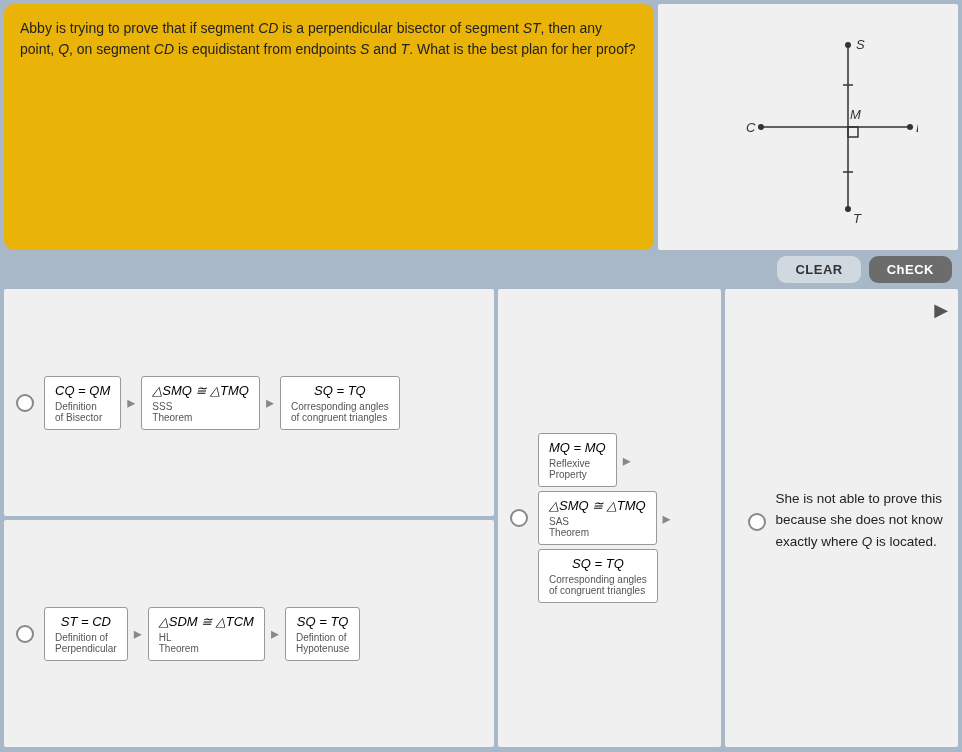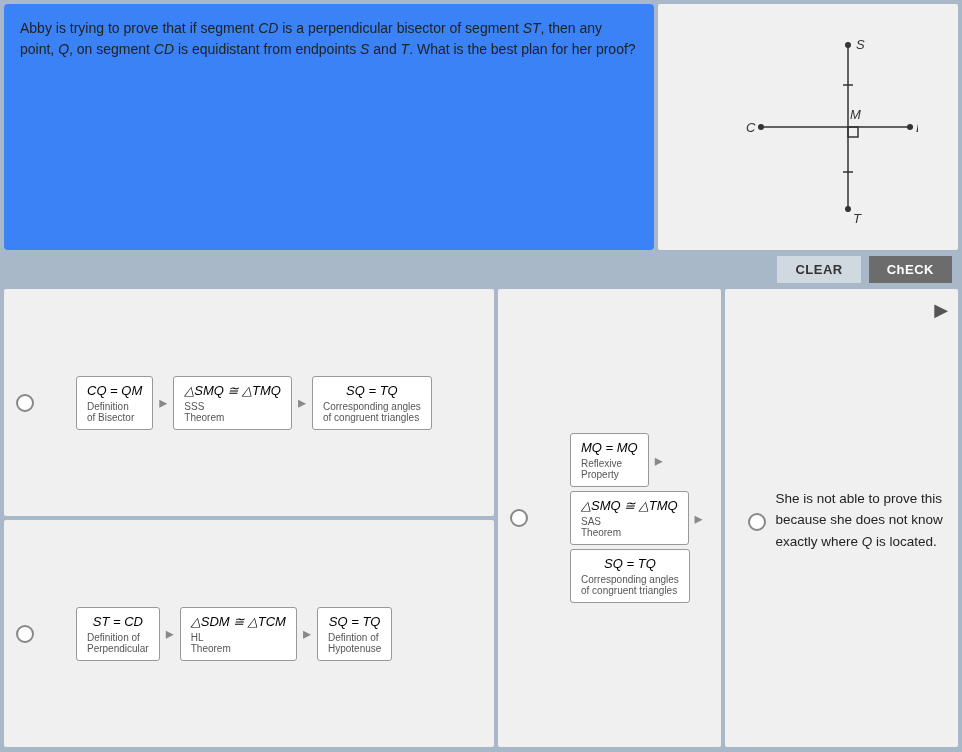--- a/index.html
+++ b/index.html
@@ -14,24 +14,24 @@
 
     .top-section {
       display: flex;
       width: 100%;
       height: 250px;
       gap: 4px;
       padding: 4px 4px 0 4px;
     }
 
     .question-panel {
-      background: #3b82f6;
+      background: #eab308;
       flex: 1;
       padding: 14px 16px;
-      border-radius: 4px;
+      border-radius: 10px;
       font-size: 14px;
       line-height: 1.5;
       color: #222;
     }
 
     .diagram-panel {
       background: #f0f0f0;
       width: 300px;
       display: flex;
       flex-direction: column;
@@ -44,21 +44,21 @@
     .diagram-svg {
       width: 220px;
       height: 200px;
     }
 
     .btn-clear, .btn-check {
       padding: 6px 18px;
       font-size: 13px;
       font-weight: bold;
       border: none;
-      border-radius: 0;
+      border-radius: 9px;
       cursor: pointer;
       letter-spacing: 0.5px;
     }
 
     .btn-clear {
       background: #d0d8e0;
       color: #333;
     }
 
     .btn-check {
@@ -83,21 +83,20 @@
       cursor: pointer;
       margin-right: 10px;
       flex-shrink: 0;
     }
 
     .proof-chain {
       display: flex;
       align-items: center;
       gap: 4px;
       flex-wrap: wrap;
-      margin-left: 32px;
     }
 
     .proof-box {
       border: 1.5px solid #999;
       border-radius: 3px;
       background: white;
       padding: 6px 10px;
       text-align: center;
       font-size: 13px;
     }

